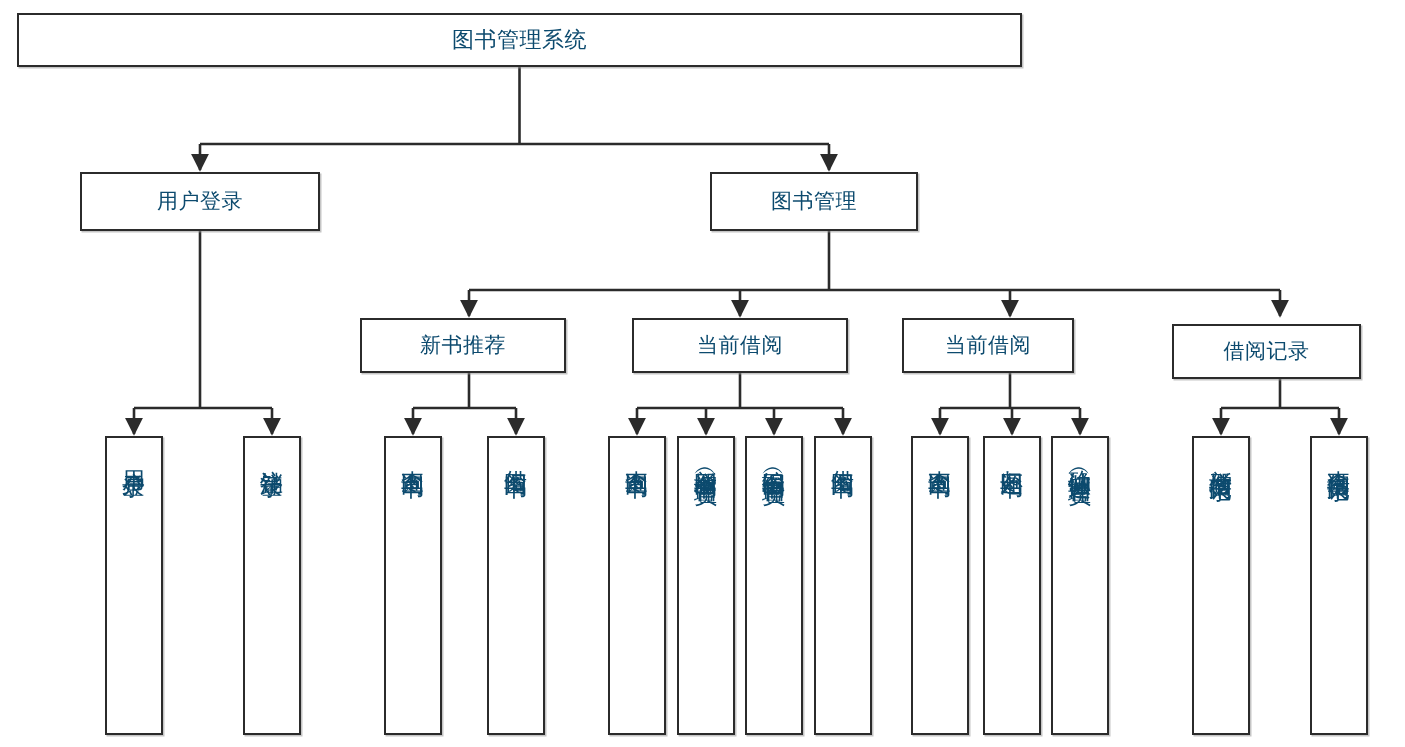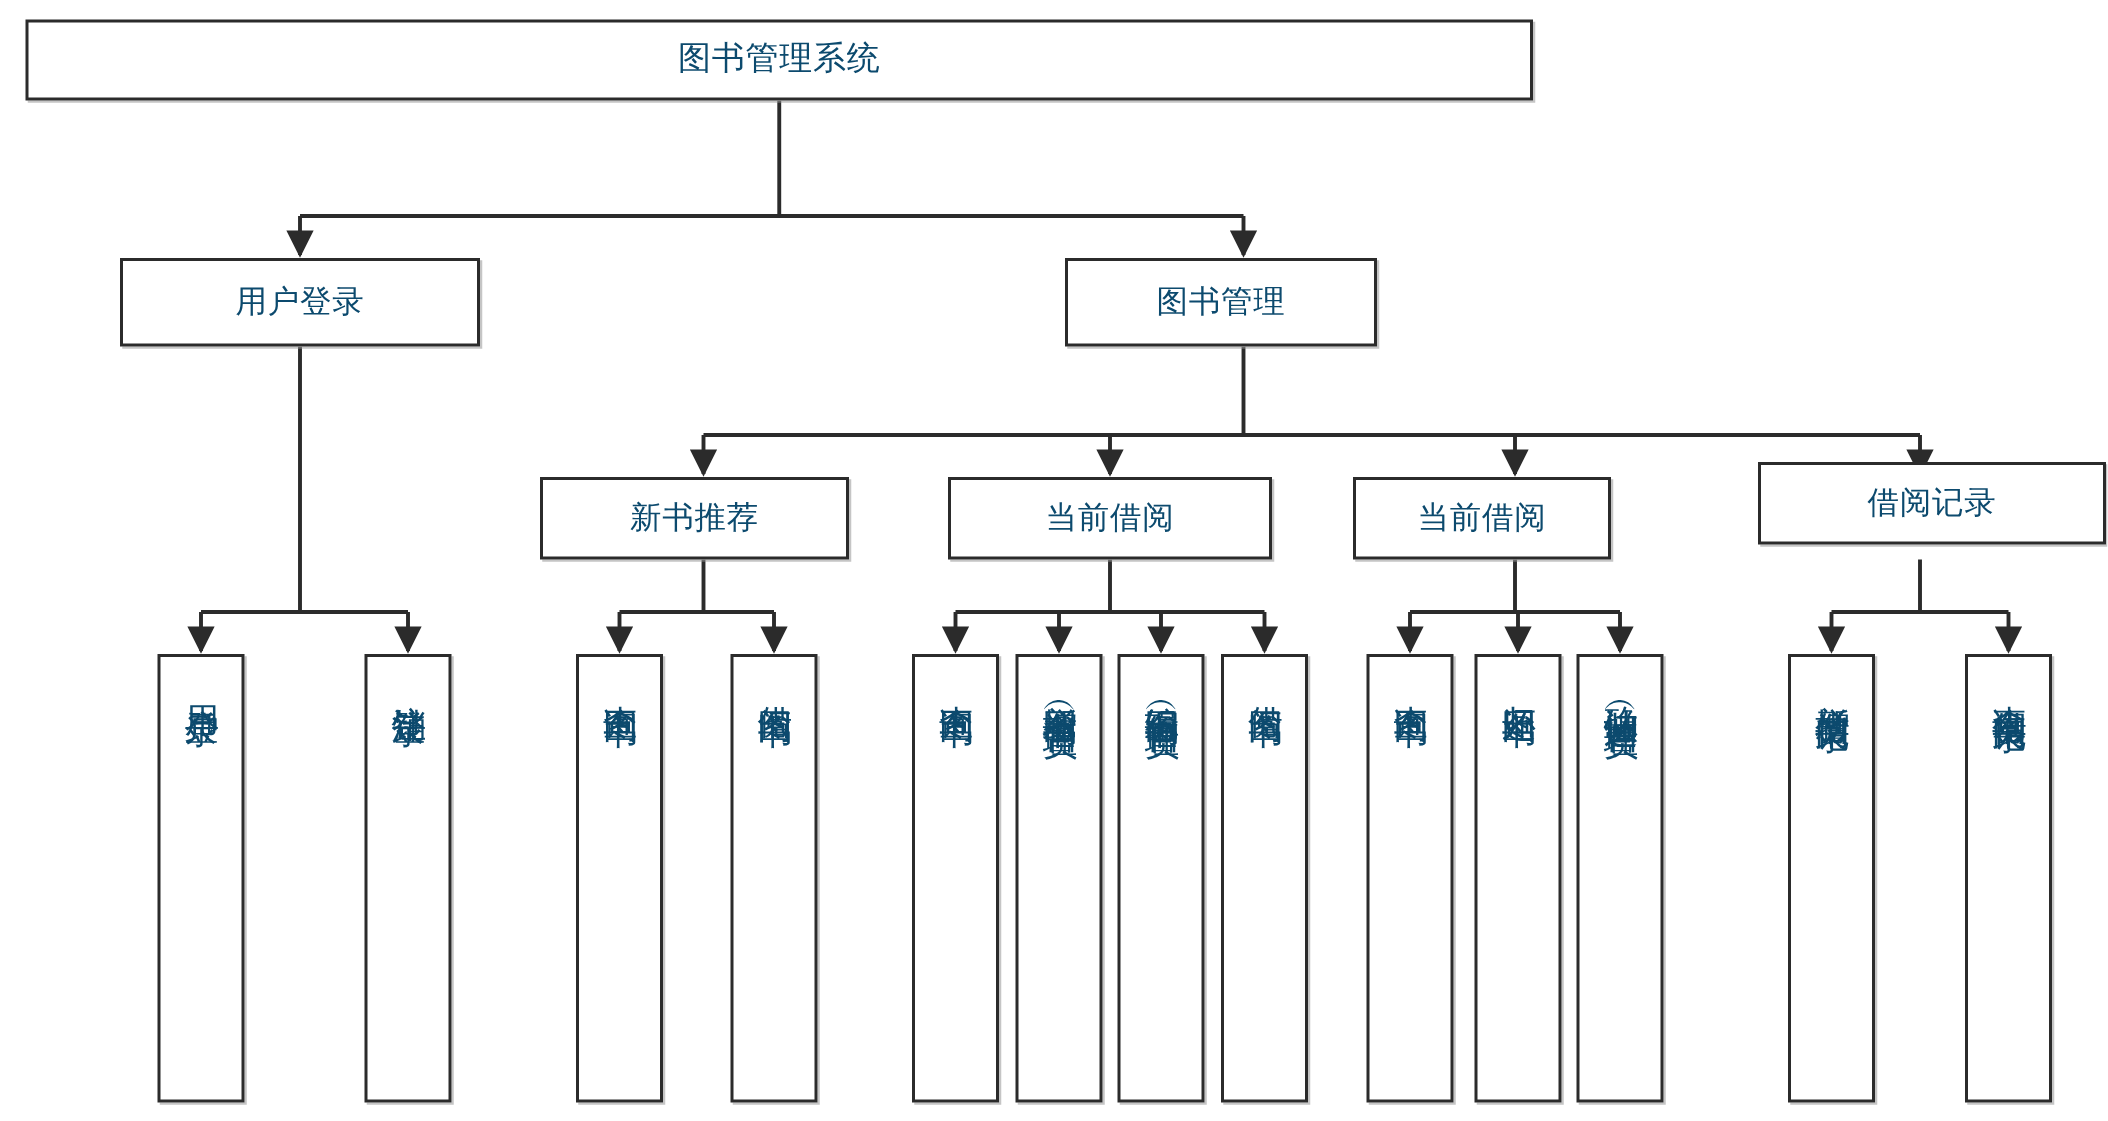--- a/index.html
+++ b/index.html
@@ -132,21 +132,21 @@
       </div>
       <div class="node horiz level-3" id="node-new-book-recommend" style="left: 360px; top: 318px; width: 206px; height: 55px;">
         <span class="node-label">新书推荐</span>
       </div>
       <div class="node horiz level-3" id="node-book-borrow" style="left: 632px; top: 318px; width: 216px; height: 55px;">
         <span class="node-label">当前借阅</span>
       </div>
       <div class="node horiz level-3" id="node-current-borrow" style="left: 902px; top: 318px; width: 172px; height: 55px;">
         <span class="node-label">当前借阅</span>
       </div>
-      <div class="node horiz level-3" id="node-borrow-record" style="left: 1172px; top: 308px; width: 232px; height: 55px;">
+      <div class="node horiz level-3" id="node-borrow-record" style="left: 1172px; top: 324px; width: 189px; height: 55px;">
         <span class="node-label">借阅记录</span>
       </div>
       <div class="node leaf level-4" id="node-leaf-user-login" style="left: 105px; top: 436px; width: 58px; height: 299px;">
         <span class="node-label">用户登录</span>
       </div>
       <div class="node leaf level-4" id="node-leaf-logout-login" style="left: 243px; top: 436px; width: 58px; height: 299px;">
         <span class="node-label">注销登录</span>
       </div>
       <div class="node leaf level-4" id="node-leaf-query-book-1" style="left: 384px; top: 436px; width: 58px; height: 299px;">
         <span class="node-label">查询图书</span>

